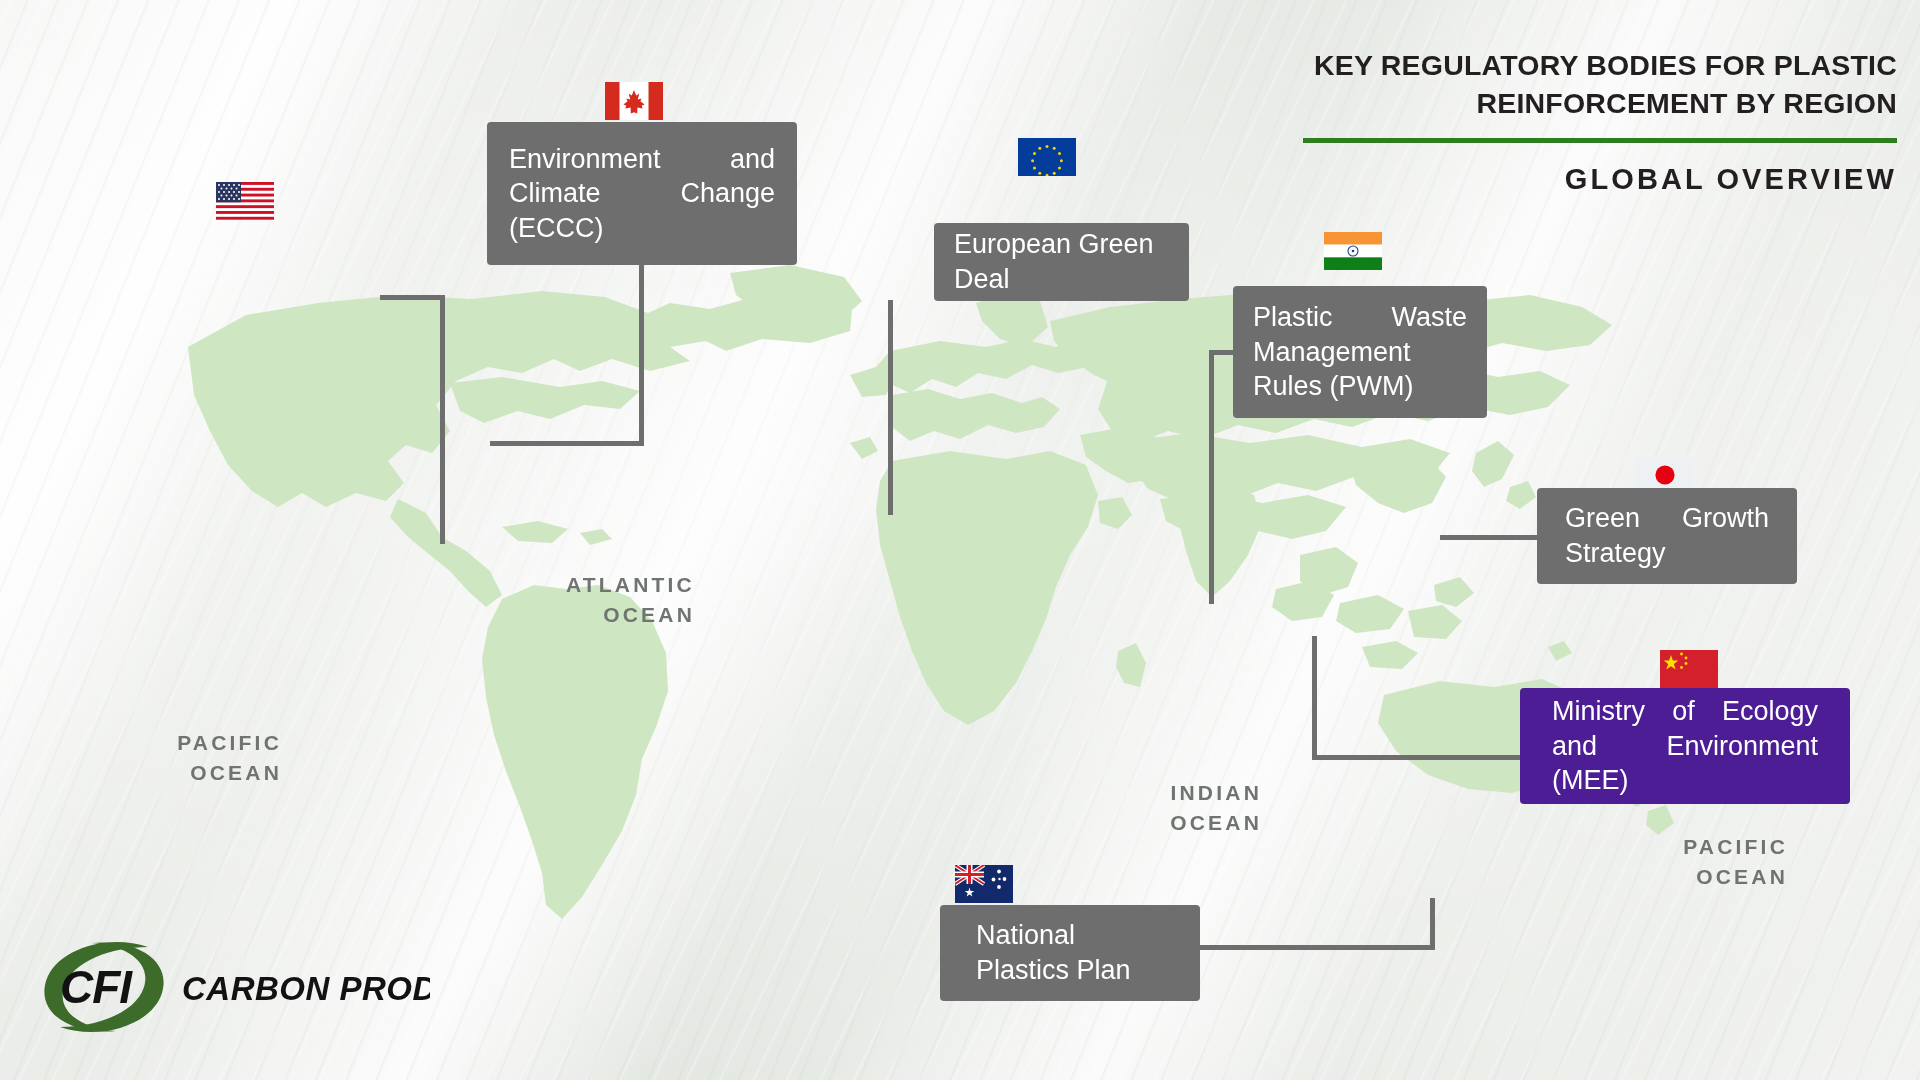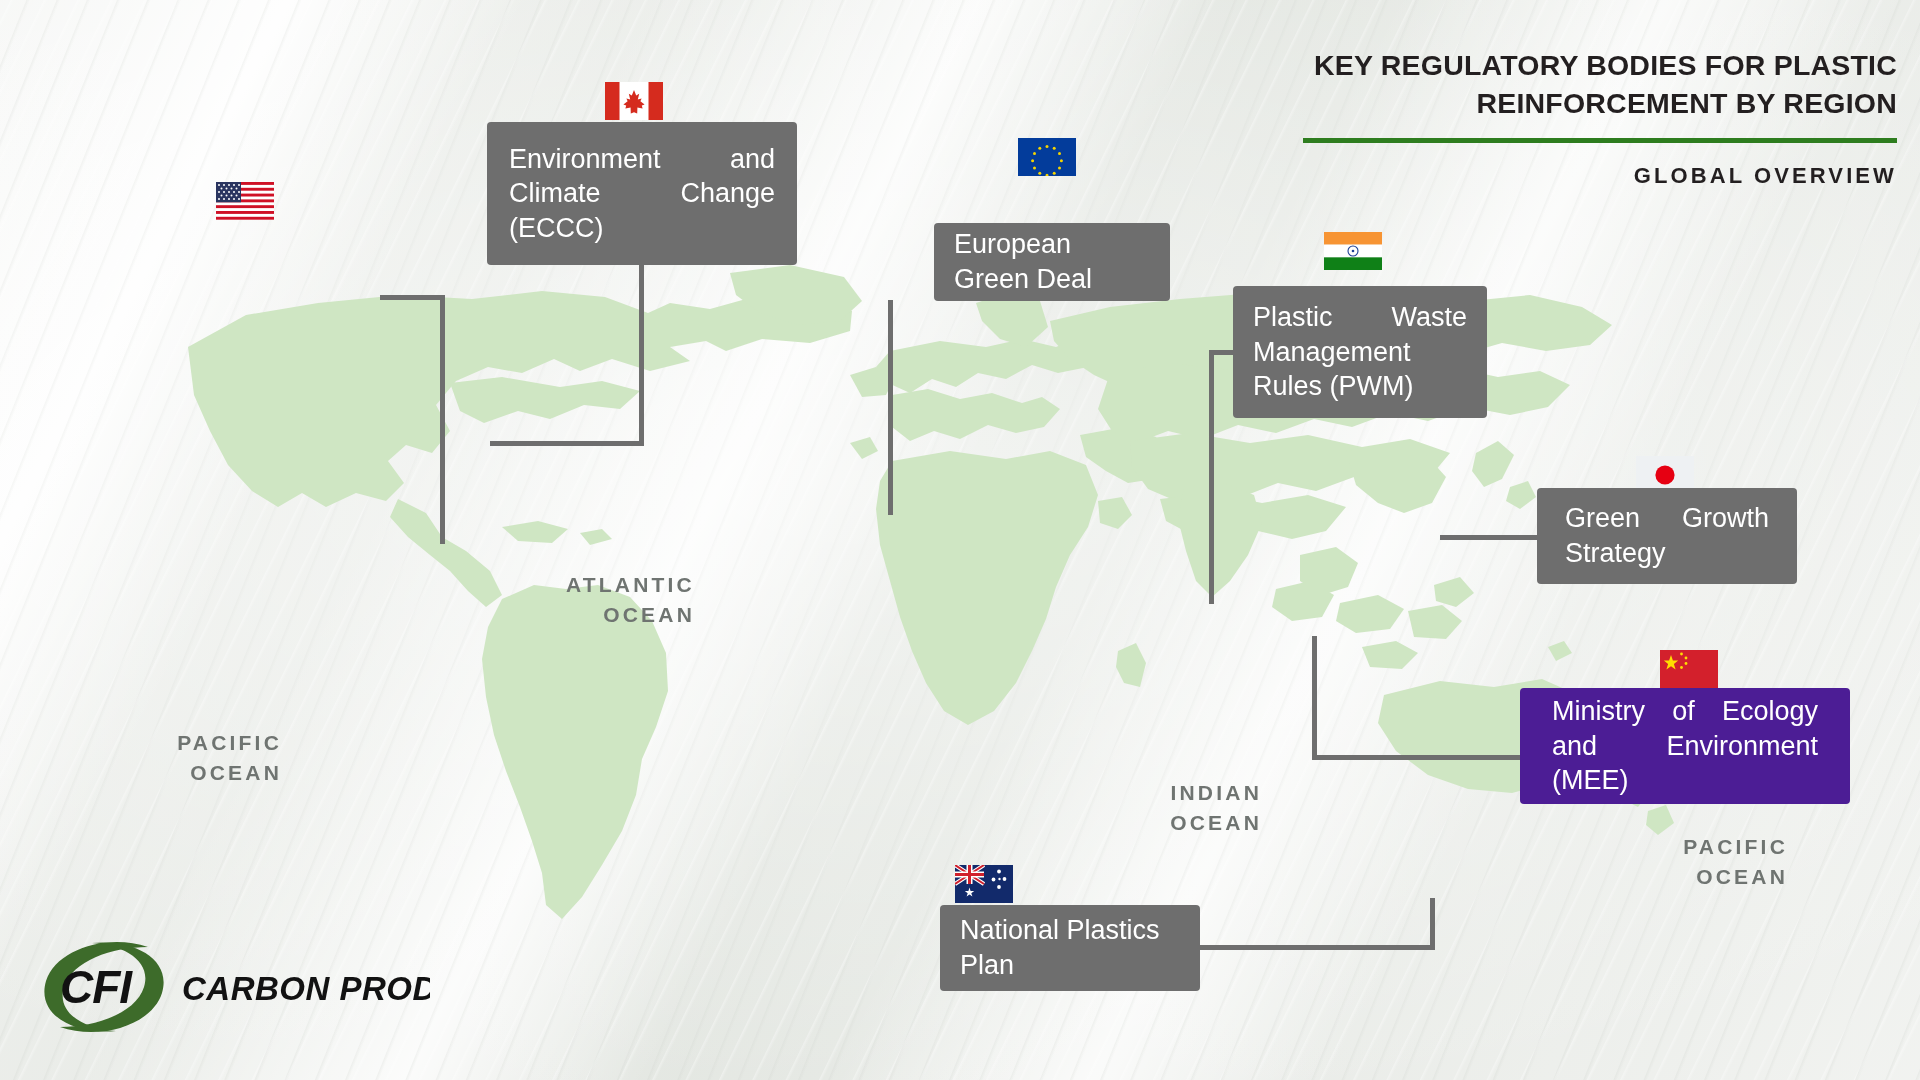--- a/index.html
+++ b/index.html
@@ -65,21 +65,21 @@
   .flag svg{display:block;}
 
   
   #header{position:absolute;right:23px;top:14px;width:600px;text-align:right;}
   #title{
     font-size:28.5px;font-weight:bold;color:#231f20;line-height:1.32;
     letter-spacing:.2px;font-family:"Liberation Sans", sans-serif;margin-top:33px;
   }
   #rule{height:5px;background:#2e7d1f;margin:16px 0 20px 6px;}
   #subtitle{
-    font-size:22px;font-weight:bold;color:#231f20;letter-spacing:3.1px;
+    font-size:29px;font-weight:bold;color:#231f20;letter-spacing:3.1px;
     font-family:"Liberation Sans", sans-serif;
   }
 
   
   #logo{position:absolute;left:30px;top:935px;width:400px;height:105px;}
   #logo svg{display:block;}
 </style>
 </head>
 <body>
 
@@ -297,37 +297,37 @@
         <circle cx="44.5" cy="14" r="1.2"></circle>
       </g>
     </svg>
   </div>
 
 
   <div class="callout" style="left: 487px; top: 122px; width: 310px; height: 143px; padding: 10px 22px; background: rgb(110, 110, 110); color: rgb(255, 255, 255);">
     <div class="txt">Environment and Climate Change (ECCC)</div>
   </div>
 
-  <div class="callout" style="left: 934px; top: 223px; width: 236px; height: 78px; padding: 8px 20px; background: rgb(110, 110, 110); color: rgb(255, 255, 255);">
+  <div class="callout" style="left: 934px; top: 223px; width: 255px; height: 78px; padding: 8px 20px; background: rgb(110, 110, 110); color: rgb(255, 255, 255);">
     <div class="txt" style="text-align:left;">European Green Deal</div>
   </div>
 
   <div class="callout" style="left: 1233px; top: 286px; width: 254px; height: 132px; padding: 10px 20px; background: rgb(110, 110, 110); color: rgb(255, 255, 255);">
     <div class="txt">Plastic Waste Management Rules (PWM)</div>
   </div>
 
   <div class="callout" style="left: 1537px; top: 488px; width: 260px; height: 96px; padding: 8px 28px; background: rgb(110, 110, 110); color: rgb(255, 255, 255);">
     <div class="txt">Green Growth Strategy</div>
   </div>
 
   <div class="callout" style="left: 1520px; top: 688px; width: 330px; height: 116px; padding: 10px 32px; background: #4c1d95; color: rgb(255, 255, 255);">
     <div class="txt">Ministry of Ecology and Environment (MEE)</div>
   </div>
 
-  <div class="callout" style="left: 940px; top: 905px; width: 260px; height: 86px; padding: 8px 20px; background: rgb(110, 110, 110); color: rgb(255, 255, 255);">
+  <div class="callout" style="left: 940px; top: 905px; width: 260px; height: 96px; padding: 8px 36px; background: rgb(110, 110, 110); color: rgb(255, 255, 255);">
     <div class="txt" style="text-align:left;">National Plastics Plan</div>
   </div>
 
   <div id="header">
     <div id="title">KEY REGULATORY BODIES FOR PLASTIC REINFORCEMENT BY REGION</div>
     <div id="rule" style="background: rgb(46, 125, 31);"></div>
     <div id="subtitle">GLOBAL OVERVIEW</div>
   </div>
 
   <div id="logo">

